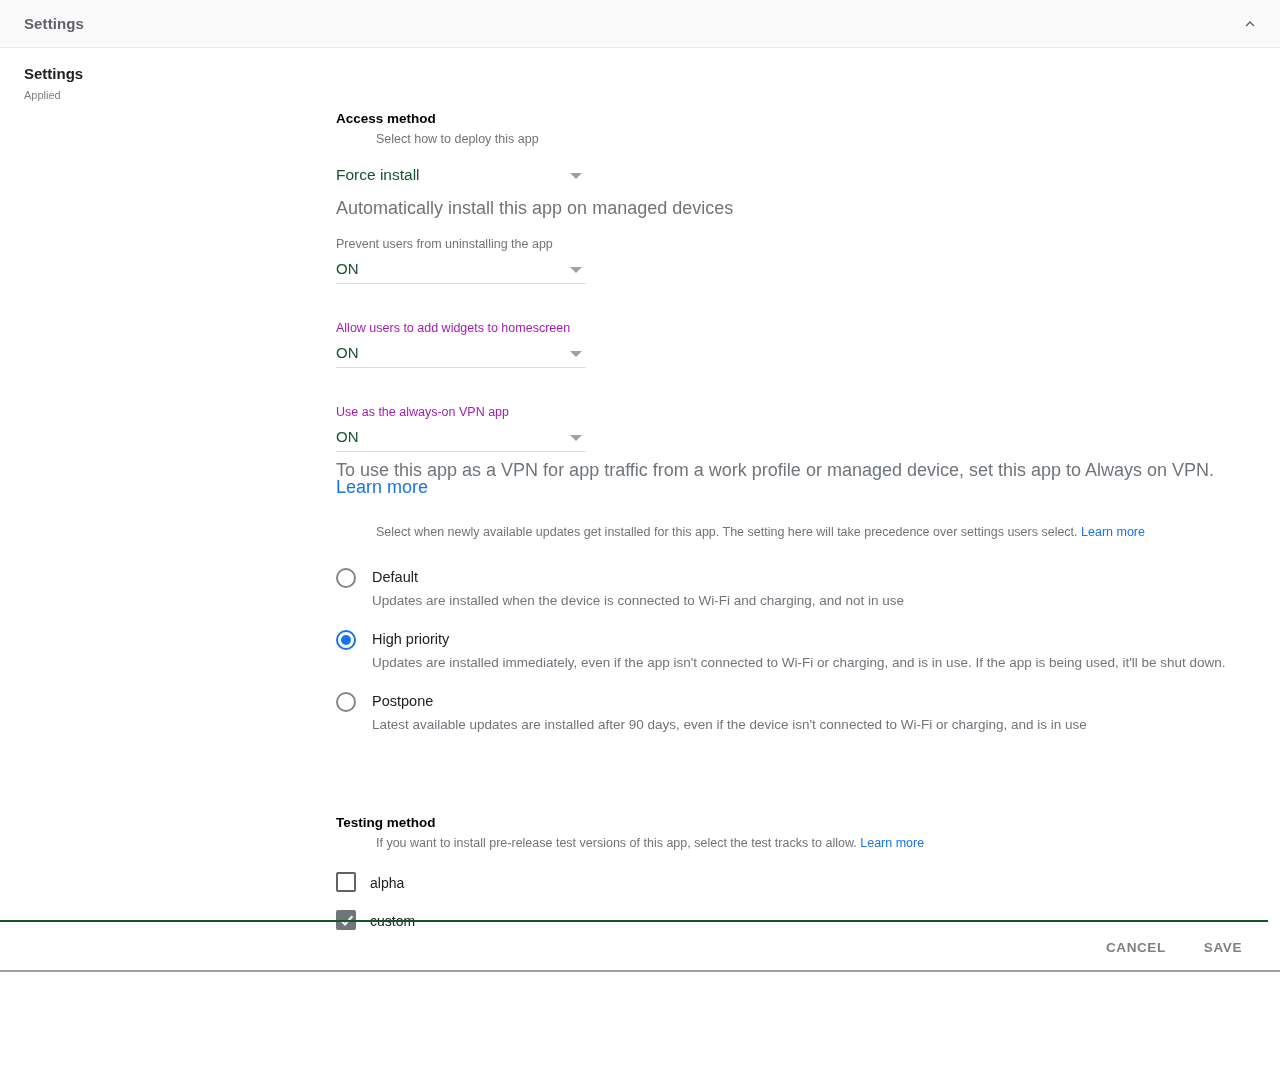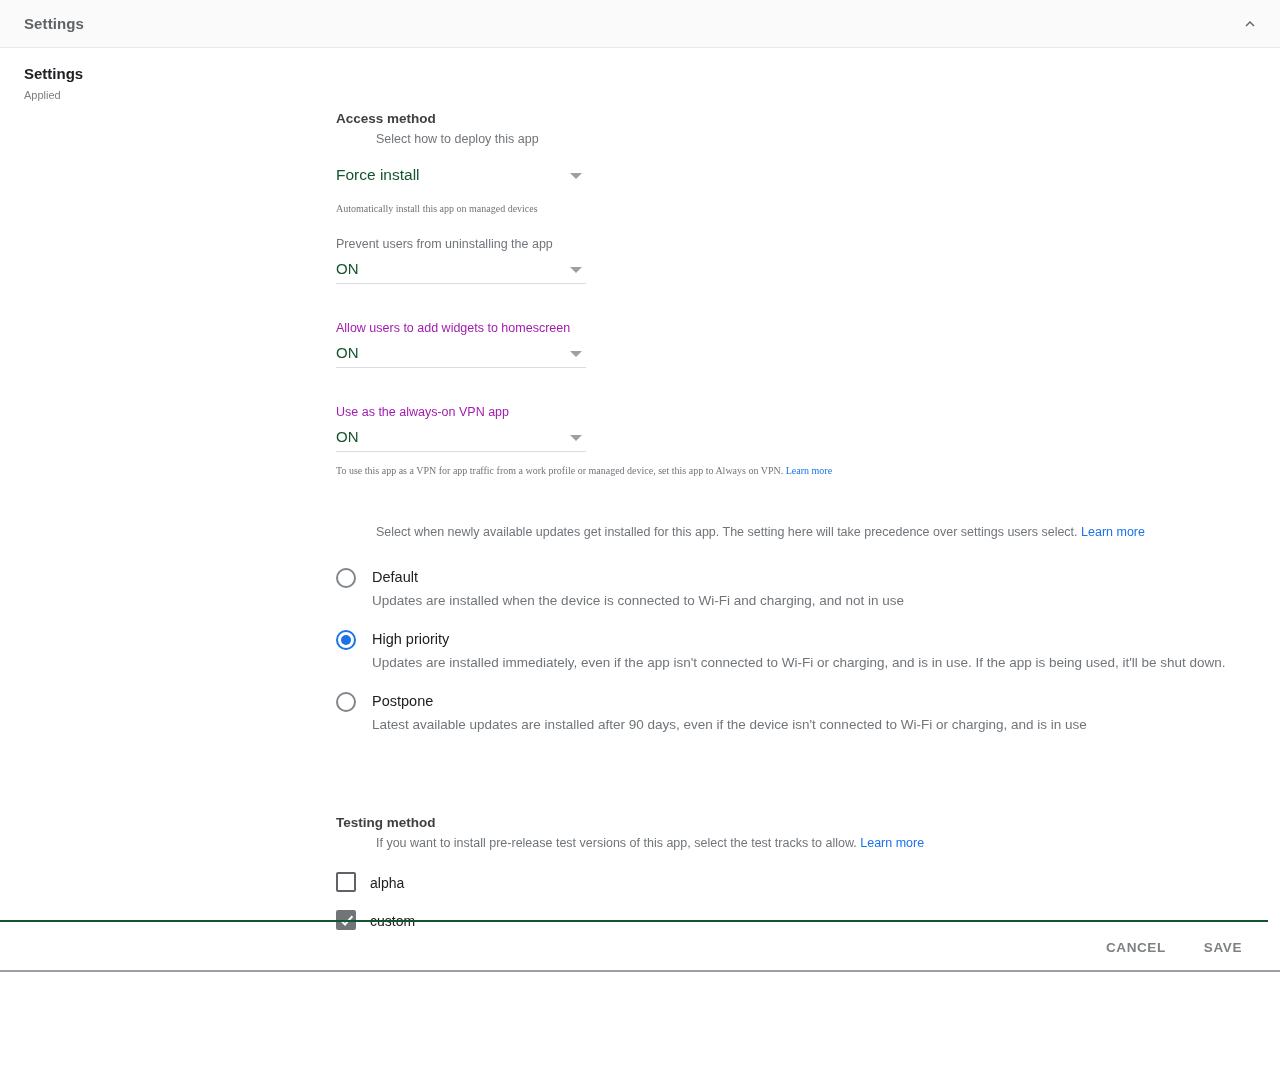--- a/index.html
+++ b/index.html
@@ -87,44 +87,43 @@
     position: absolute;
     left: 336px;
     top: 0;
     right: 24px;
   }
 
   
   .sec-title {
     font-size: 13.5px;
     font-weight: bold;
-    color: #404040;
+    color: #000000;
     line-height: 18px;
   }
   .sec-desc {
     font-size: 12.5px;
     color: #70757a;
     line-height: 17px;
     margin-top: 3px;
     margin-left: 40px;
   }
   .field-label {
     font-size: 12.5px;
     color: #70757a;
     line-height: 16px;
   }
   .field-label.dim {
     color: #a21caf;
   }
   .field-help {
-    font-size: 10px;
+    font-size: 18px;
     color: #70757a;
     line-height: 17px;
     margin-top: 5px;
-    font-family: Liberation Serif, serif;
   }
   a.learn {
     color: #1a73e8;
     text-decoration: none;
     cursor: pointer;
   }
 
   
   .select {
     position: relative;

